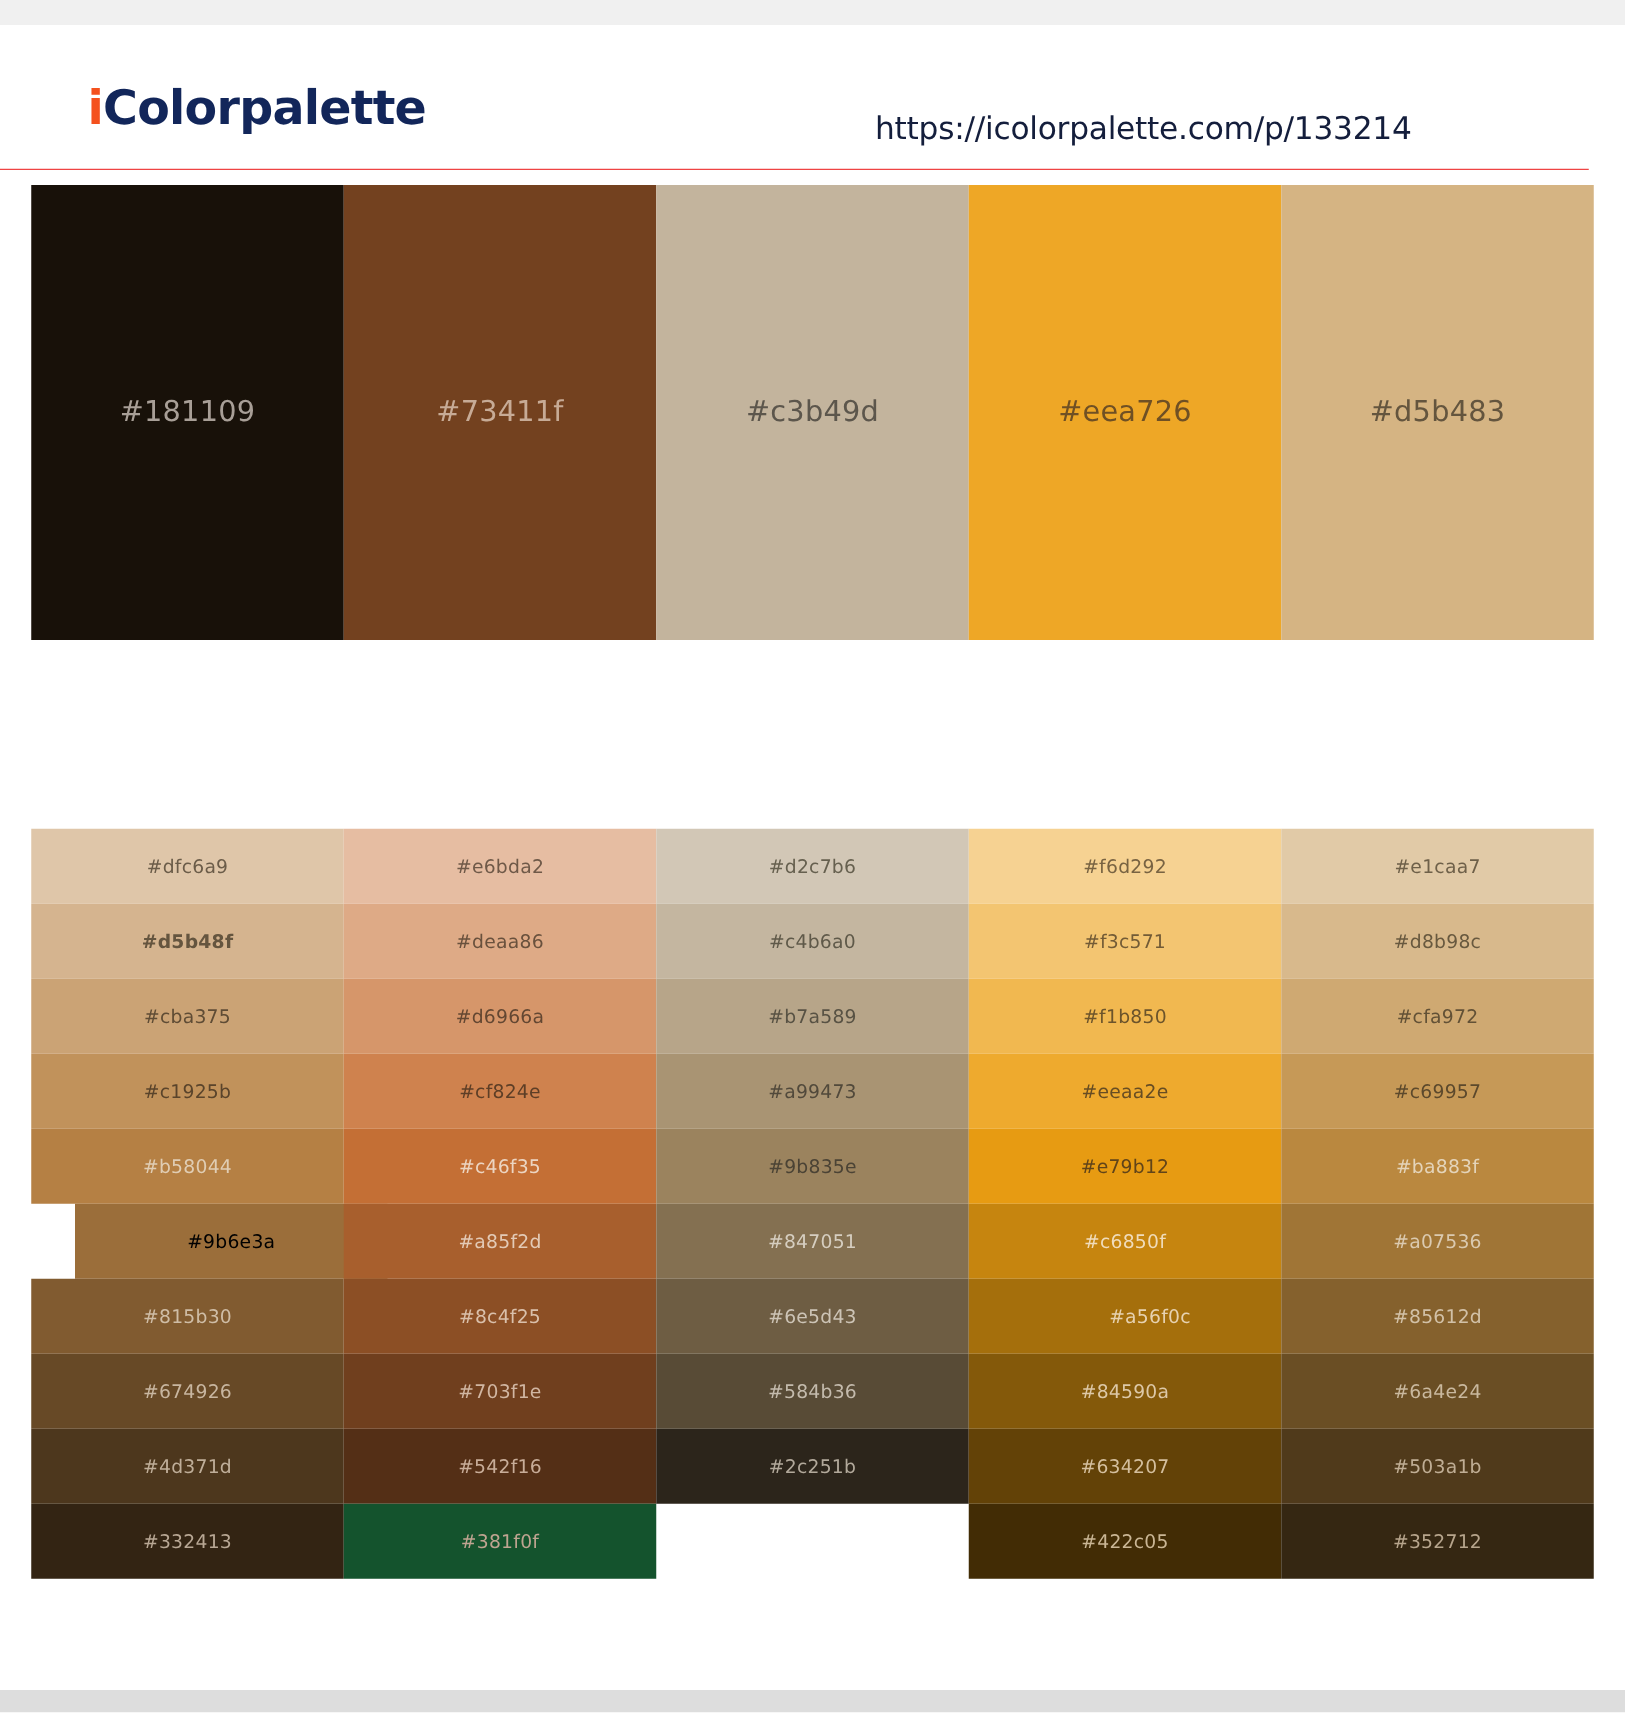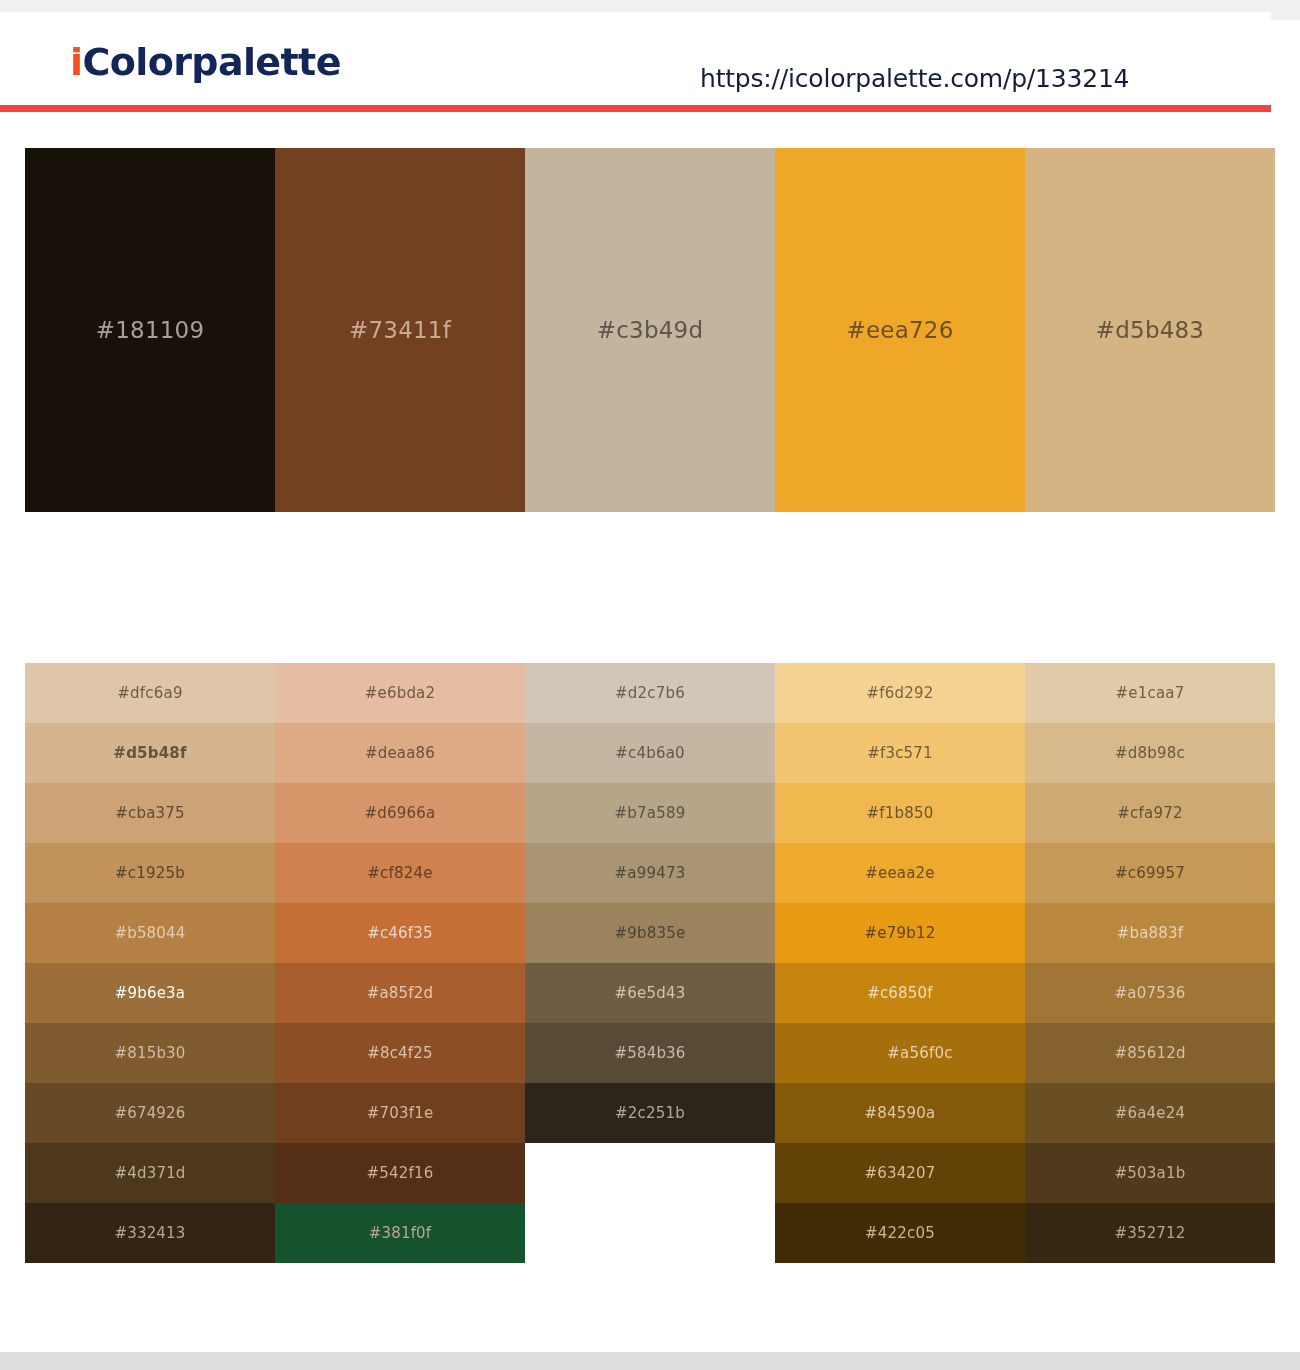--- a/index.html
+++ b/index.html
@@ -22,25 +22,25 @@
     position: absolute;
     top: 0; left: 0;
     width: 1300px;
     height: 20px;
     background: #f0f0f0;
   }
 
   
   .header {
     position: absolute;
-    top: 12px; left: 0;
+    top: 36px; left: 0;
     width: 1271px;
     height: 100px;
     background: #ffffff;
-    border-bottom: 7px solid #ef4444;
+    border-bottom: 1px solid #ef4444;
     display: flex;
     align-items: center;
   }
   .logo {
     position: absolute;
     left: 70px;
     top: 28px;
     font-size: 38px;
     font-weight: bold;
     letter-spacing: -0.6px;
@@ -153,21 +153,21 @@
       </div>
     </div>
 
   <div class="grid">
       <div class="grid-col">
         <div class="grid-cell" style="background: rgb(223, 198, 169); color: rgb(107, 92, 73);">#dfc6a9</div>
         <div class="grid-cell" style="background: rgb(213, 180, 143); color: rgb(101, 85, 63); font-weight: bold;">#d5b48f</div>
         <div class="grid-cell" style="background: rgb(203, 163, 117); color: rgb(95, 76, 53);">#cba375</div>
         <div class="grid-cell" style="background: rgb(193, 146, 91); color: rgb(90, 68, 43);">#c1925b</div>
         <div class="grid-cell" style="background: rgb(181, 128, 68); color: rgb(224, 205, 180);">#b58044</div>
-        <div class="grid-cell" style="background: rgb(155, 110, 58); color: #ffffff;">#9b6e3a</div>
+        <div class="grid-cell" style="background: rgb(155, 110, 58); color: #000000; margin-left: 35px;">#9b6e3a</div>
         <div class="grid-cell" style="background: rgb(129, 91, 48); color: rgb(207, 189, 166);">#815b30</div>
         <div class="grid-cell" style="background: rgb(103, 73, 38); color: rgb(200, 182, 160);">#674926</div>
         <div class="grid-cell" style="background: rgb(77, 55, 29); color: rgb(191, 174, 153);">#4d371d</div>
         <div class="grid-cell" style="background: rgb(51, 36, 19); color: rgb(184, 167, 148);">#332413</div>
       </div>
       <div class="grid-col">
         <div class="grid-cell" style="background: rgb(230, 189, 162); color: rgb(111, 89, 72);">#e6bda2</div>
         <div class="grid-cell" style="background: rgb(222, 170, 134); color: rgb(105, 81, 61);">#deaa86</div>
         <div class="grid-cell" style="background: rgb(214, 150, 106); color: rgb(99, 71, 50);">#d6966a</div>
         <div class="grid-cell" style="background: rgb(207, 130, 78); color: rgb(93, 62, 38);">#cf824e</div>
@@ -177,20 +177,21 @@
         <div class="grid-cell" style="background: rgb(112, 63, 30); color: rgb(209, 182, 162);">#703f1e</div>
         <div class="grid-cell" style="background: rgb(84, 47, 22); color: rgb(200, 173, 153);">#542f16</div>
         <div class="grid-cell" style="background: #14532d; color: rgb(191, 164, 145);">#381f0f</div>
       </div>
       <div class="grid-col">
         <div class="grid-cell" style="background: rgb(210, 199, 182); color: rgb(102, 96, 79);">#d2c7b6</div>
         <div class="grid-cell" style="background: rgb(196, 182, 160); color: rgb(95, 89, 73);">#c4b6a0</div>
         <div class="grid-cell" style="background: rgb(183, 165, 137); color: rgb(88, 82, 68);">#b7a589</div>
         <div class="grid-cell" style="background: rgb(169, 148, 115); color: rgb(81, 73, 59);">#a99473</div>
         <div class="grid-cell" style="background: rgb(155, 131, 94); color: rgb(75, 67, 53);">#9b835e</div>
+        <div class="grid-cell" style="background: rgb(132, 112, 81); color: rgb(214, 206, 192);">#847051</div>
         <div class="grid-cell" style="background: rgb(110, 93, 67); color: rgb(205, 196, 182);">#6e5d43</div>
         <div class="grid-cell" style="background: rgb(88, 75, 54); color: rgb(196, 187, 173);">#584b36</div>
         <div class="grid-cell" style="background: rgb(44, 37, 27); color: rgb(178, 169, 155);">#2c251b</div>
       </div>
       <div class="grid-col">
         <div class="grid-cell" style="background: rgb(246, 210, 146); color: rgb(120, 99, 66);">#f6d292</div>
         <div class="grid-cell" style="background: rgb(243, 197, 113); color: rgb(114, 91, 54);">#f3c571</div>
         <div class="grid-cell" style="background: rgb(241, 184, 80); color: rgb(108, 84, 43);">#f1b850</div>
         <div class="grid-cell" style="background: rgb(238, 170, 46); color: rgb(103, 77, 35);">#eeaa2e</div>
         <div class="grid-cell" style="background: rgb(231, 155, 18); color: rgb(97, 68, 25);">#e79b12</div>

